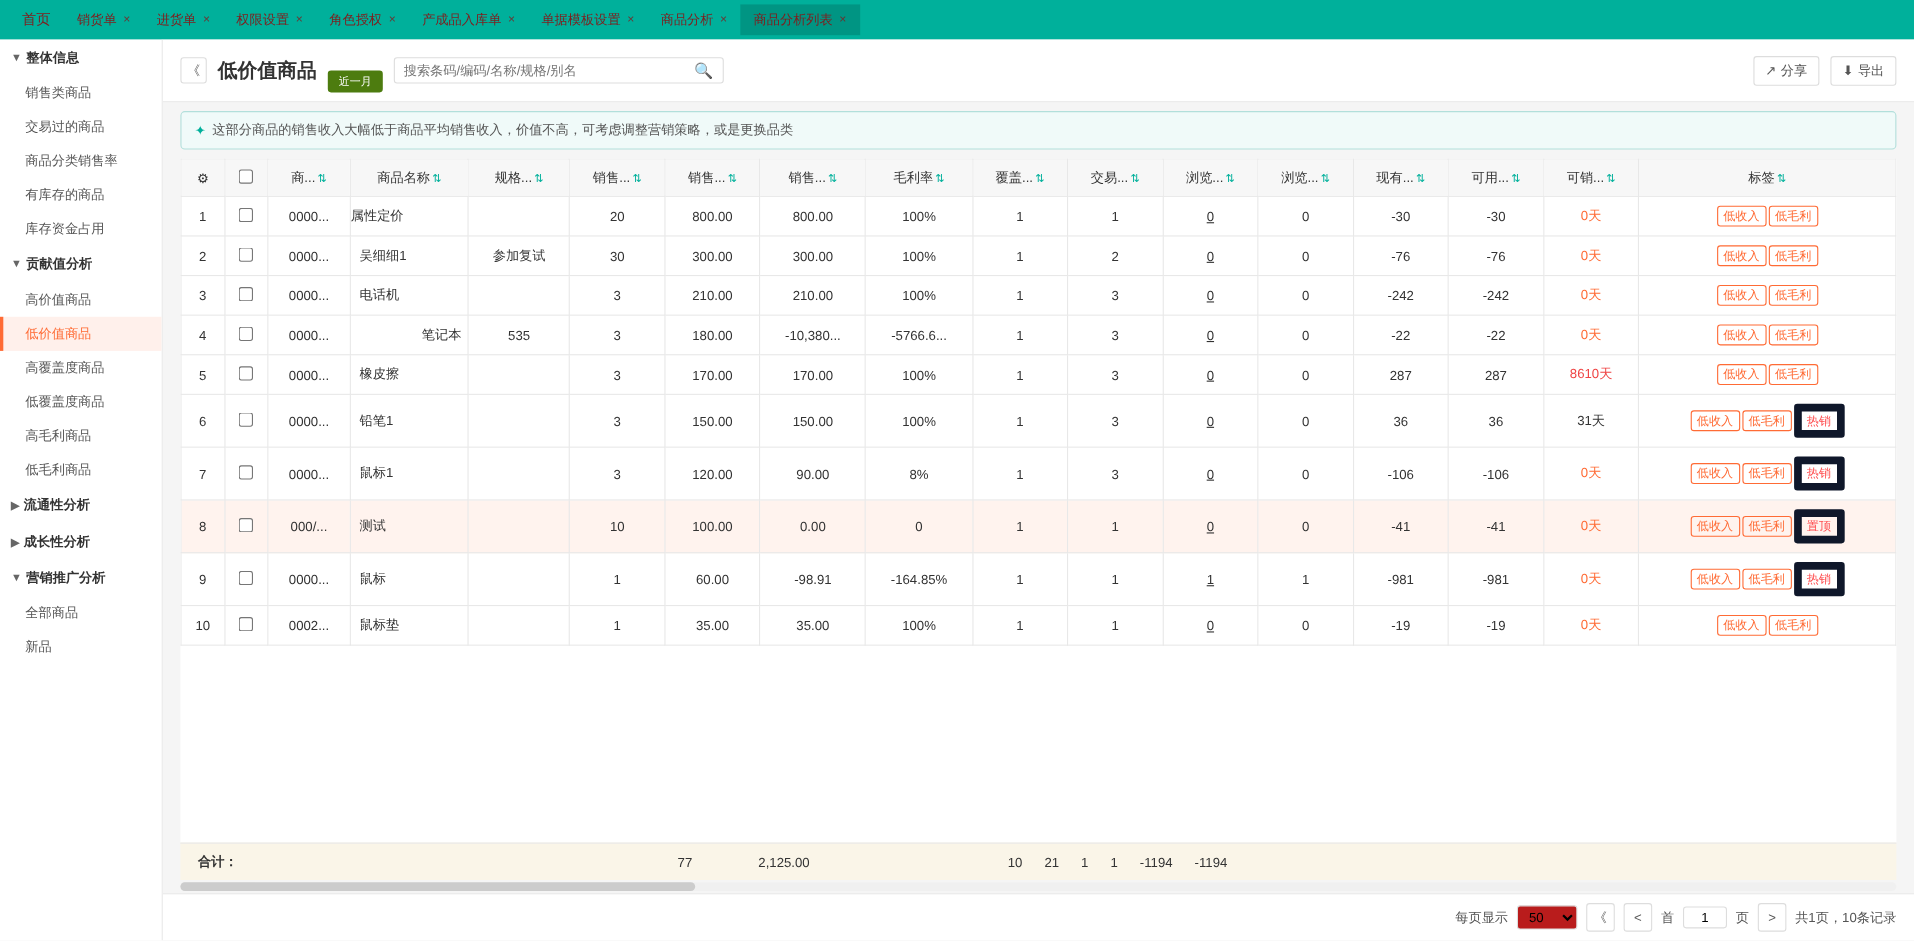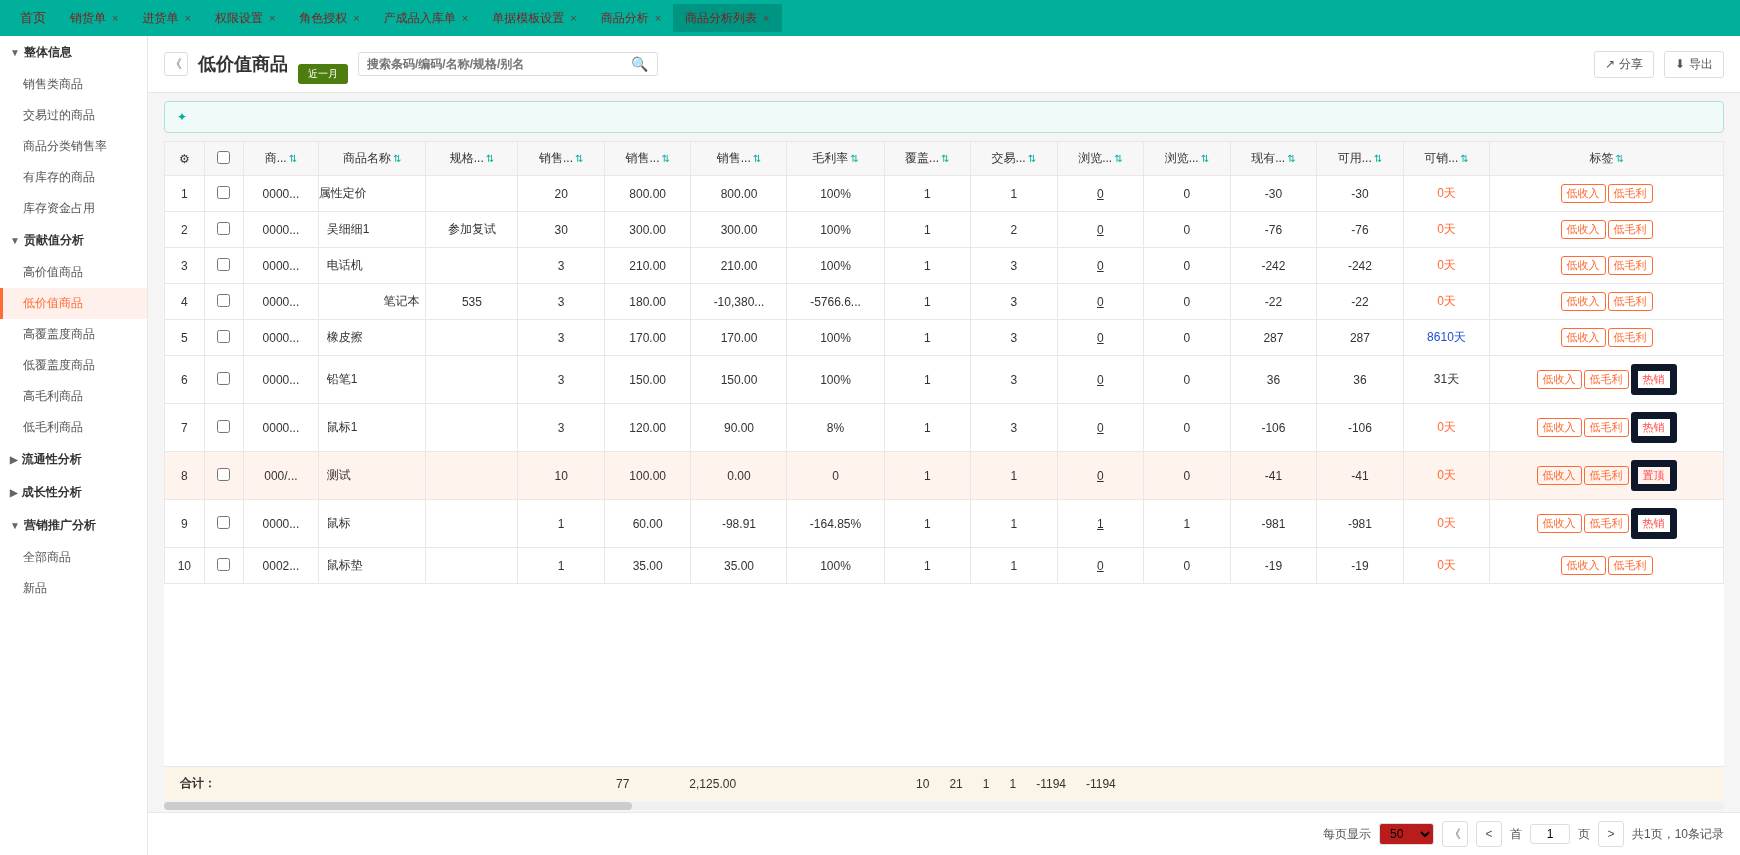--- a/index.html
+++ b/index.html
@@ -350,37 +350,38 @@
     <div class="sidebar-item">新品</div>
   </div>
 
   <div class="content">
 
     <div class="page-header">
       <div class="collapse-btn">《</div>
       <span class="page-title">低价值商品</span>
       <button class="filter-btn">近一月</button>
       <div class="search-box">
-        <input type="text" style="color: rgb(153, 153, 153); font-weight: bold;" placeholder="搜索条码/编码/名称/规格/别名">
+        <input type="text" style="color: rgb(153, 153, 153);" placeholder="搜索条码/编码/名称/规格/别名">
         <span class="search-icon">🔍</span>
       </div>
       <div class="header-right">
         <button class="header-btn">
           <span>↗</span>
           <span>分享</span>
         </button>
         <button class="header-btn">
           <span>⬇</span>
           <span>导出</span>
         </button>
       </div>
     </div>
 
     <div class="info-bar">
       <span class="tip-icon">✦</span>
+      <span>这部分商品的销售收入大幅低于商品平均销售收入，价值不高，可考虑调整营销策略，或是更换品类</span>
     </div>
 
     <div class="table-container">
       <table>
         <thead>
           <tr>
             <th>⚙</th>
             <th><input type="checkbox" style=""></th>
             <th>商...<span class="sort-icon">⇅</span></th>
             <th>商品名称<span class="sort-icon">⇅</span></th>
@@ -485,21 +486,21 @@
       <td>3</td>
       <td>170.00</td>
       <td>170.00</td>
       <td>100%</td>
       <td>1</td>
       <td>3</td>
       <td><span class="underline-link">0</span></td>
       <td>0</td>
       <td>287</td>
       <td>287</td>
-      <td style="color:#1d4ed8">8610天</td>
+      <td style="color:#ef4444">8610天</td>
       <td><span class="tag tag-orange">低收入</span><span class="tag tag-orange">低毛利</span></td>
     </tr>
             <tr>
       <td>6</td>
       <td><input type="checkbox" style=""></td>
       <td>0000...</td>
       <td style="text-align:left;padding-left:8px;">铅笔1</td>
       <td></td>
       <td>3</td>
       <td>150.00</td>

